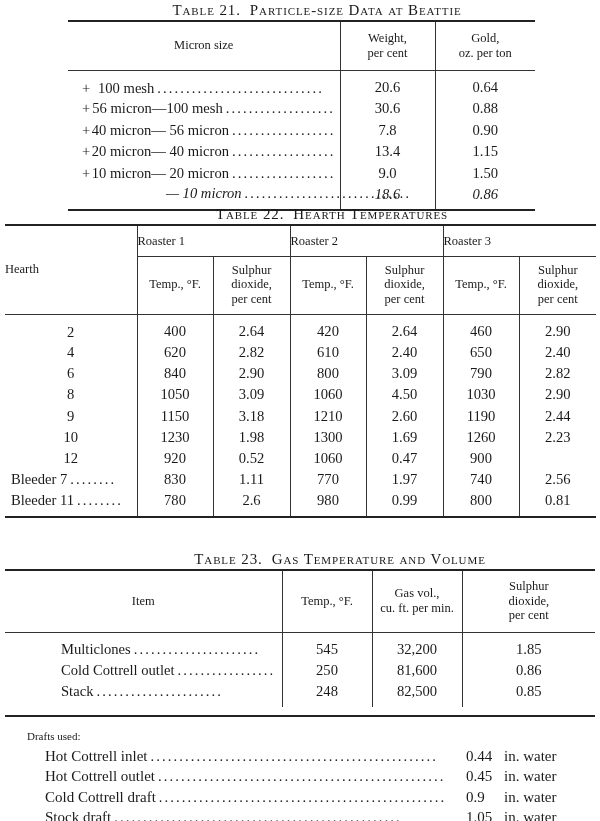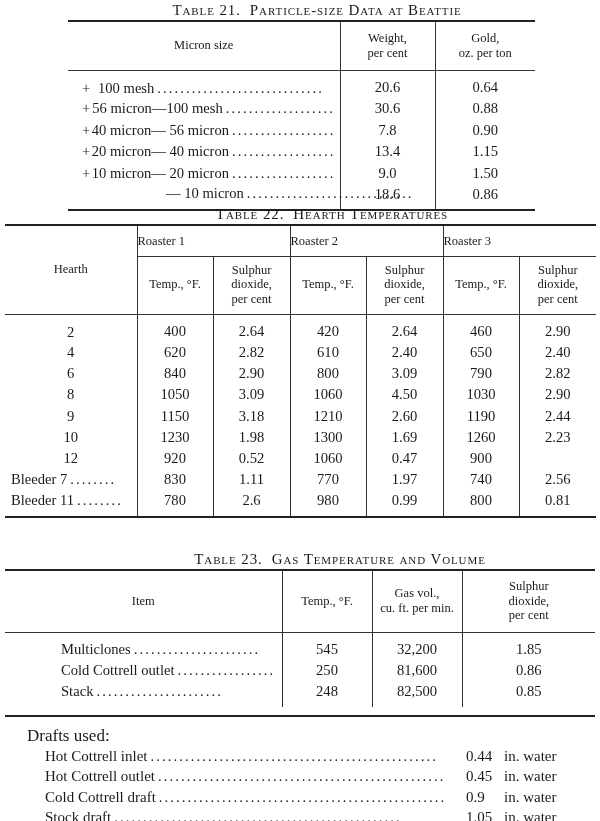--- a/index.html
+++ b/index.html
@@ -73,37 +73,37 @@
   
   #t21-wrap{position:absolute;left:68px;top:20px;width:467px;}
   #t21{width:467px;}
   #t21 .c-name{width:272px;}
   #t21 .c-w{width:95px;}
   #t21 .c-g{width:100px;}
   #t21 .hd{padding:9px 2px 10px;}
   #t21 .namecell{padding-left:14px;padding-right:6px;}
   #t21 .cell{padding-top:1.5px;padding-bottom:1.5px;}
   #t21 tr.first .cell,#t21 tr.first .namecell{padding-top:7px;}
-  #t21 tr.last .cell,#t21 tr.last .namecell{padding-bottom:6px;}
+  #t21 tr.last .cell,#t21 tr.last .namecell{padding-bottom:6px;font-style:italic;}
   .sign{display:inline-block;width:16px;}
 
   
   #t22-wrap{position:absolute;left:5px;top:224px;width:590px;}
   #t22{width:590px;}
   #t22 .c-h{width:132px;}
   #t22 .c-t{width:76px;}
   #t22 .c-s{width:77px;}
   #t22 .grouphd{
     text-align:left;font-size:12.5px;padding:8px 0 7px;
   }
   #t22 .subhd{
     text-align:center;font-size:12.5px;line-height:14.3px;padding:6px 0 8px;
   }
   #t22 .hearthcell{
-    text-align:center;font-size:12.5px;
+    text-align:left;font-size:12.5px;
   }
   #t22 .cell{padding-top:1.4px;padding-bottom:1.4px;margin-left:36px;}
   #t22 tr.first td{padding-top:7px;}
   #t22 tr.last td{padding-bottom:6px;}
   #t22 .rowlabel{
     font-size:14.6px;line-height:18.4px;text-align:center;
     padding-right:0;
   }
   #t22 .rowlabel.bleeder{text-align:left;padding-left:6px;}
 
@@ -121,21 +121,21 @@
   #t23 tr.last td{padding-bottom:6px;margin-top:28px;}
 
   
   #drafts{
     position:absolute;left:5px;top:715px;width:590px;
     border-top:2.1px solid #222;
     border-bottom:2.1px solid #222;
     padding:9px 0 7px;
   }
   #drafts .title{
-    font-size:17px;padding-left:22px;line-height:20px;font-family:Liberation Serif, serif;
+    font-size:11px;padding-left:22px;line-height:20px;font-family:Liberation Serif, serif;
   }
   #drafts ul{list-style:none;margin:0;padding:0;}
   #drafts li{
     margin:0;padding:0 13px 0 40px;
     font-size:15px;line-height:20.4px;
   }
   #drafts .val{min-width:116px;text-align:left;padding-left:5px;}
   #drafts .num{display:inline-block;width:38px;}
 </style>
 </head>

